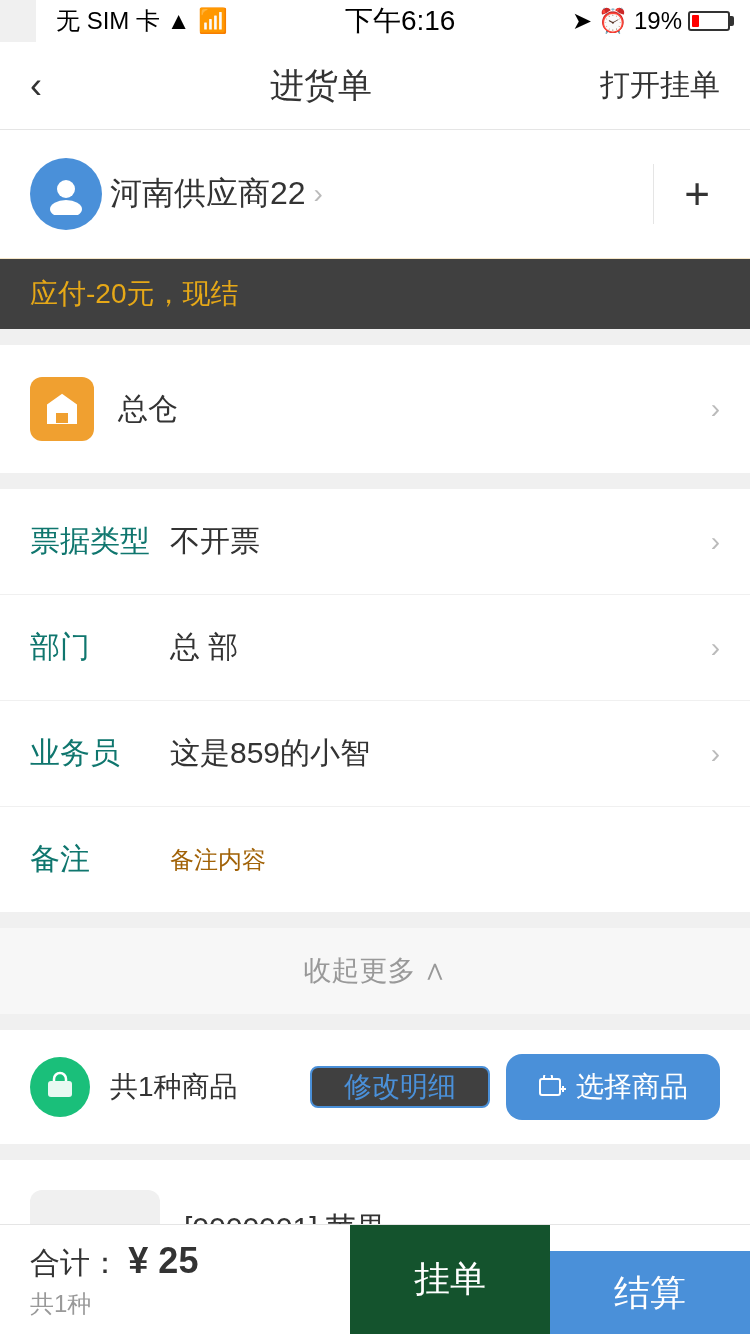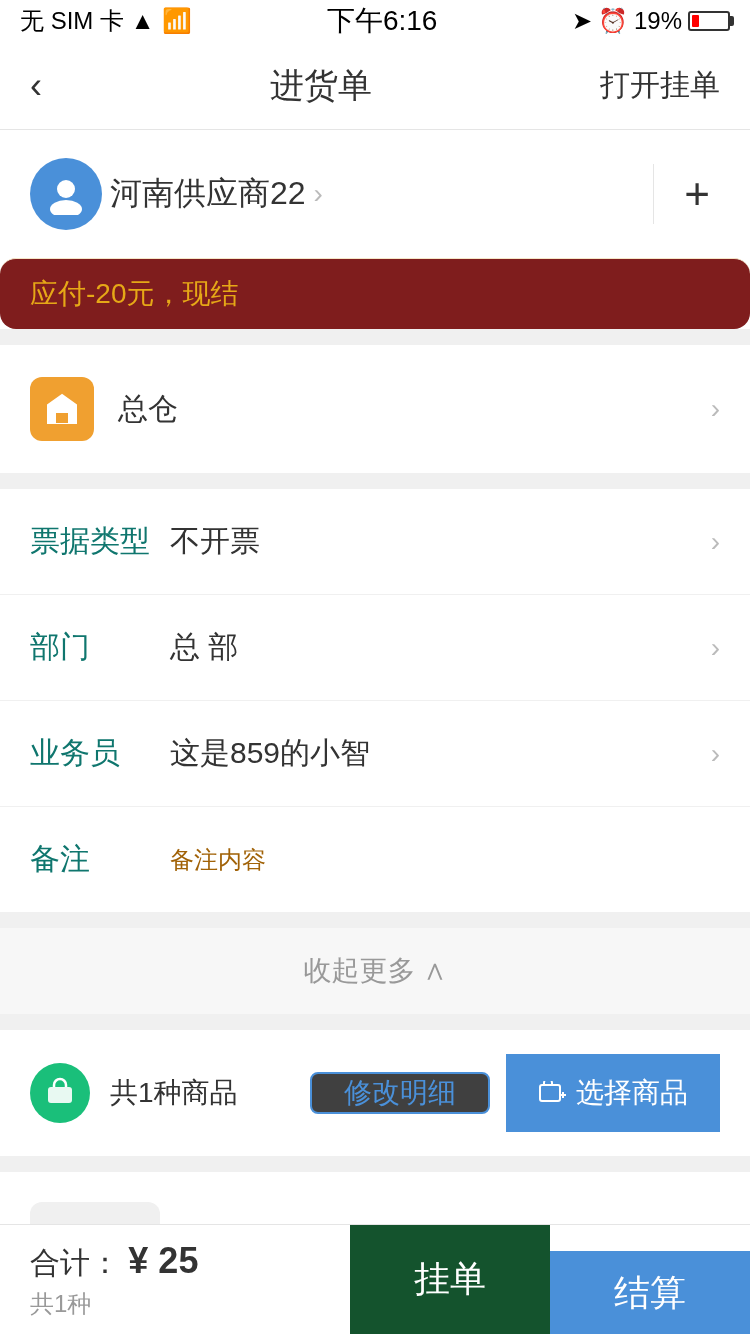--- a/index.html
+++ b/index.html
@@ -16,20 +16,21 @@
     
     .status-bar {
       height: 42px;
       background: #fff;
       display: flex;
       align-items: center;
       justify-content: space-between;
       padding: 0 20px;
       font-size: 24px;
       color: #000;
+      margin-left: 36px;
     }
     .status-left { display: flex; align-items: center; gap: 8px; }
     .status-center { font-size: 28px; font-weight: 500; }
     .status-right { display: flex; align-items: center; gap: 6px; font-size: 24px; }
     .battery-icon {
       width: 42px; height: 20px; border: 2px solid #333; border-radius: 3px; position: relative;
       display: flex; align-items: center; padding: 2px;
     }
     .battery-icon::after {
       content: ''; position: absolute; right: -6px; top: 50%; transform: translateY(-50%);
@@ -79,26 +80,25 @@
     .supplier-divider {
       width: 1px; height: 60px; background: #e5e5e5; margin: 0 20px;
     }
     .supplier-add {
       font-size: 44px; color: #333; padding: 0 10px;
     }
     .chevron { font-size: 28px; color: #bbb; }
 
     
     .notice-row {
-      background: #7f1d1d;
+      background: #404040;
       padding: 16px 30px;
       font-size: 28px;
       color: #e6a817;
       border-top: 1px solid #f5e6c8;
-      border-radius: 16px;
     }
 
     
     .form-row {
       background: #fff;
       display: flex;
       align-items: center;
       padding: 32px 30px;
       border-top: 1px solid #f0f0f0;
       min-height: 100px;
@@ -149,22 +149,22 @@
       font-size: 28px;
       padding: 0 32px;
       border-radius: 8px;
       font-family: Liberation Mono, monospace;
     }
     .btn-primary {
       background: #4a90d9;
       color: #fff;
       border: none;
       font-size: 28px;
-      padding: 20px 32px;
-      border-radius: 0;
+      padding: 14px 32px;
+      border-radius: 16px;
       display: flex;
       align-items: center;
       gap: 10px;
     }
     .btn-row {
       display: flex; gap: 16px; align-items: center;
     }
 
     
     .product-item {

